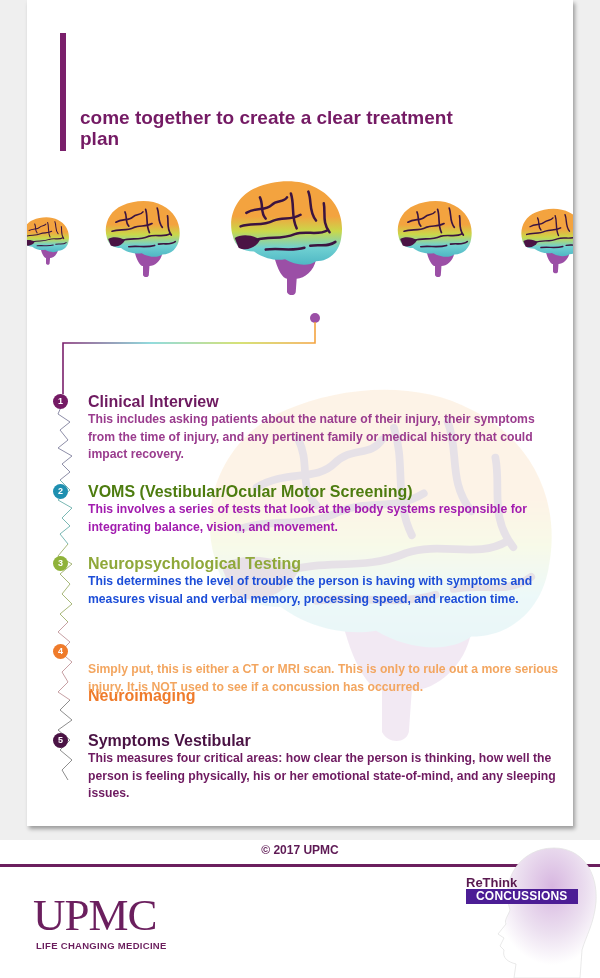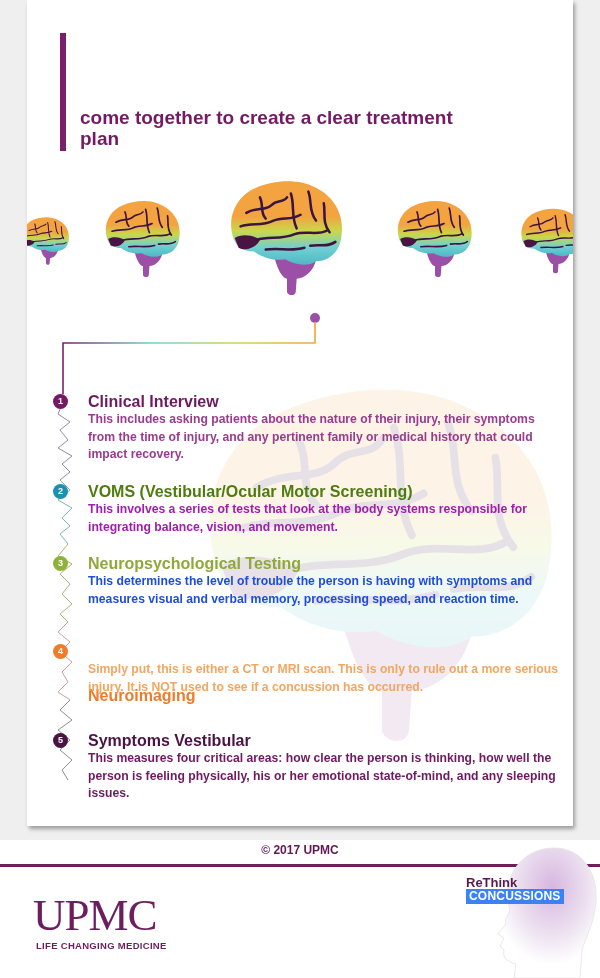--- a/index.html
+++ b/index.html
@@ -80,22 +80,22 @@
     position: absolute; left: 36px; top: 940px; color: #6b1f5e; font-weight: bold; font-size: 9.5px;
     letter-spacing: 0.3px;
   }
   .head-logo {
     position: absolute; left: 470px; top: 840px; width: 130px; height: 138px;
   }
   .rethink {
     position: absolute; left: 466px; top: 876px; color: #5a1a50; font-weight: bold; font-size: 13px; line-height: 14px;
   }
   .concussions {
-    position: absolute; left: 466px; top: 889px; background: #3b82f6; color: #fff;
-    font-weight: bold; font-size: 12px; line-height: 13px; padding: 1px 3px; letter-spacing: 0.2px;
+    position: absolute; left: 466px; top: 889px; background: #4c1d95; color: #fff;
+    font-weight: bold; font-size: 12px; line-height: 13px; padding: 1px 10px; letter-spacing: 0.2px;
   }
 </style>
 </head>
 <body>
 
 <div class="bg-strip"></div>
 
 <div class="card">
   <div class="title-bar"></div>
   <h2 class="subtitle">come together to create a clear treatment plan</h2>

